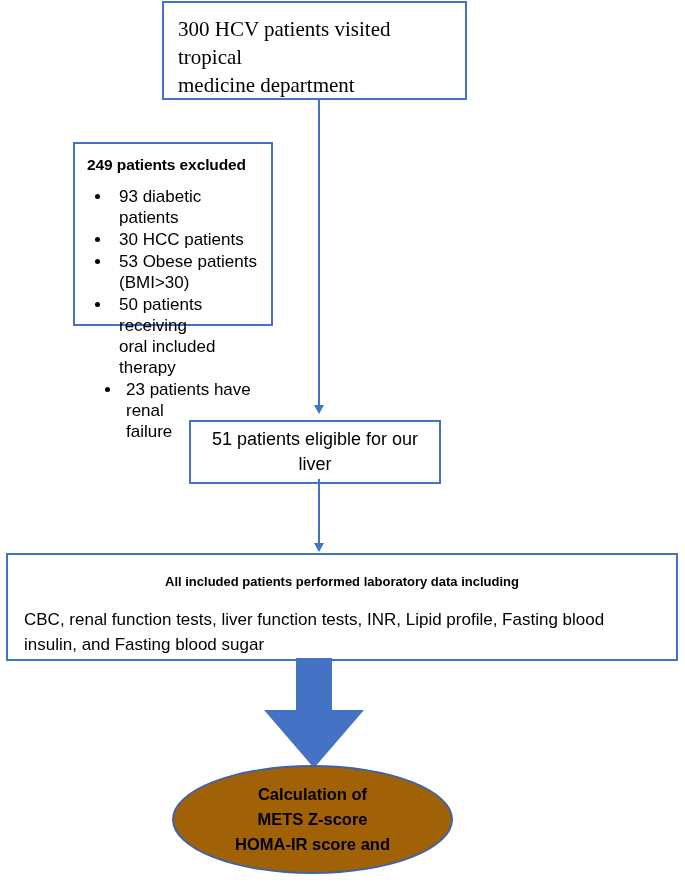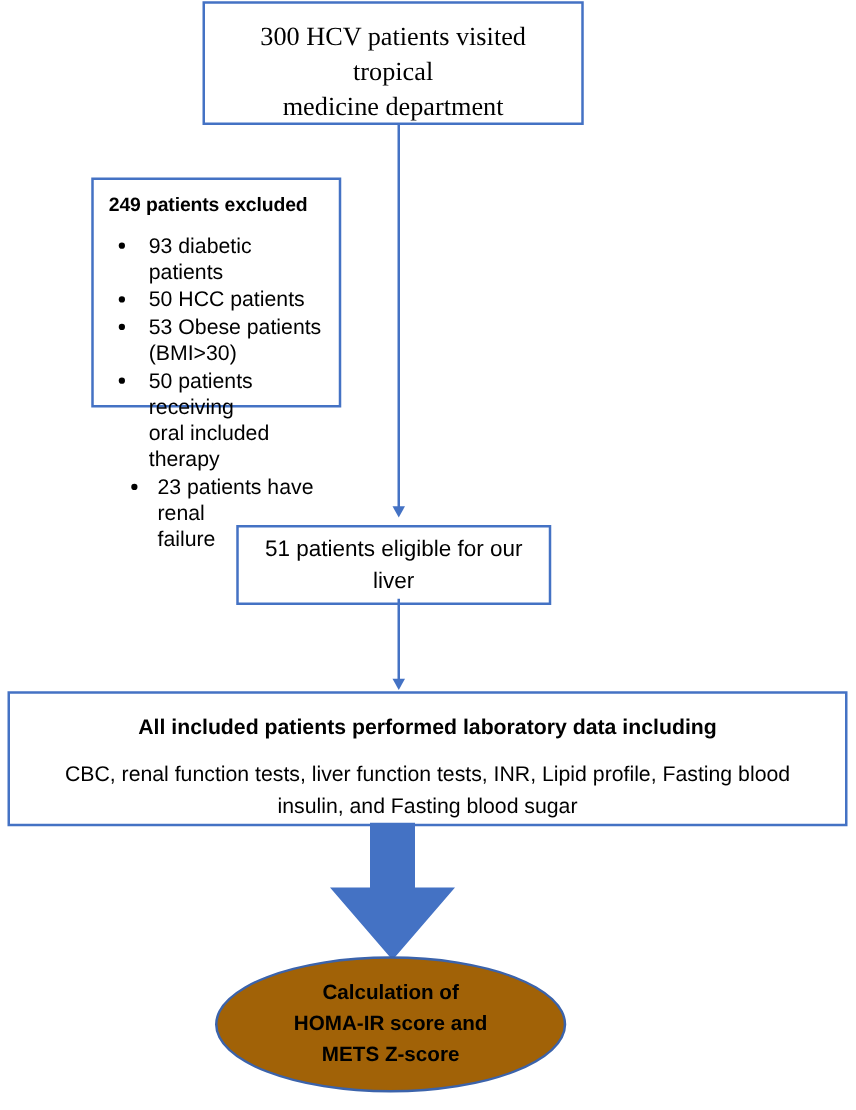--- a/index.html
+++ b/index.html
@@ -28,21 +28,21 @@
   
   .node {
     position: absolute;
     box-sizing: border-box;
     border: 2px solid #4472C4;
     background: #ffffff;
     display: flex;
     flex-direction: column;
     align-items: center;
     justify-content: center;
-    text-align: center;
+    text-align: left;
   }
 
   
   #box-top {
     left: 162px;
     top: 1px;
     width: 305px;
     height: 99px;
     font-family: "Liberation Serif", "DejaVu Serif", serif;
     font-size: 21px;
@@ -118,21 +118,21 @@
   #box-lab {
     left: 6px;
     top: 553px;
     width: 672px;
     height: 108px;
     padding: 6px 12px;
     justify-content: flex-start;
   }
   #box-lab .lab-title {
     font-weight: bold;
-    font-size: 17px;
+    font-size: 13px;
     line-height: 22px;
     margin-top: 10px;
   }
   #box-lab .lab-body {
     font-size: 17px;
     line-height: 25px;
     margin-top: 14px;
     padding: 0 4px;
   }
 
@@ -215,21 +215,21 @@
 
   <div class="node" id="box-excluded">
     <div class="heading">249 patients excluded</div>
     <ul class="bullets">
       <li>
         <span class="bullet-dot"></span>
         <span>93 diabetic patients</span>
       </li>
       <li>
         <span class="bullet-dot"></span>
-        <span>50 HCC patients</span>
+        <span>30 HCC patients</span>
       </li>
       <li>
         <span class="bullet-dot"></span>
         <span>53 Obese patients</span>
         <span class="sub">(BMI&gt;30)</span>
       </li>
       <li>
         <span class="bullet-dot"></span>
         <span>50 patients receiving</span>
         <span class="sub">oral included therapy</span>
@@ -258,17 +258,17 @@
   </div>
 
   <div id="block-arrow">
     <svg width="112" height="112" viewBox="0 0 112 112" aria-hidden="true">
       <polygon points="38,0 74,0 74,52 106,52 56,110 6,52 38,52" fill="#4472C4"></polygon>
     </svg>
   </div>
 
   <div id="node-ellipse">
     <span class="line">Calculation of</span>
+    <span class="line">METS Z-score</span>
     <span class="line">HOMA-IR score and</span>
-    <span class="line">METS Z-score</span>
   </div>
 
 </div>
 
 </body></html>

